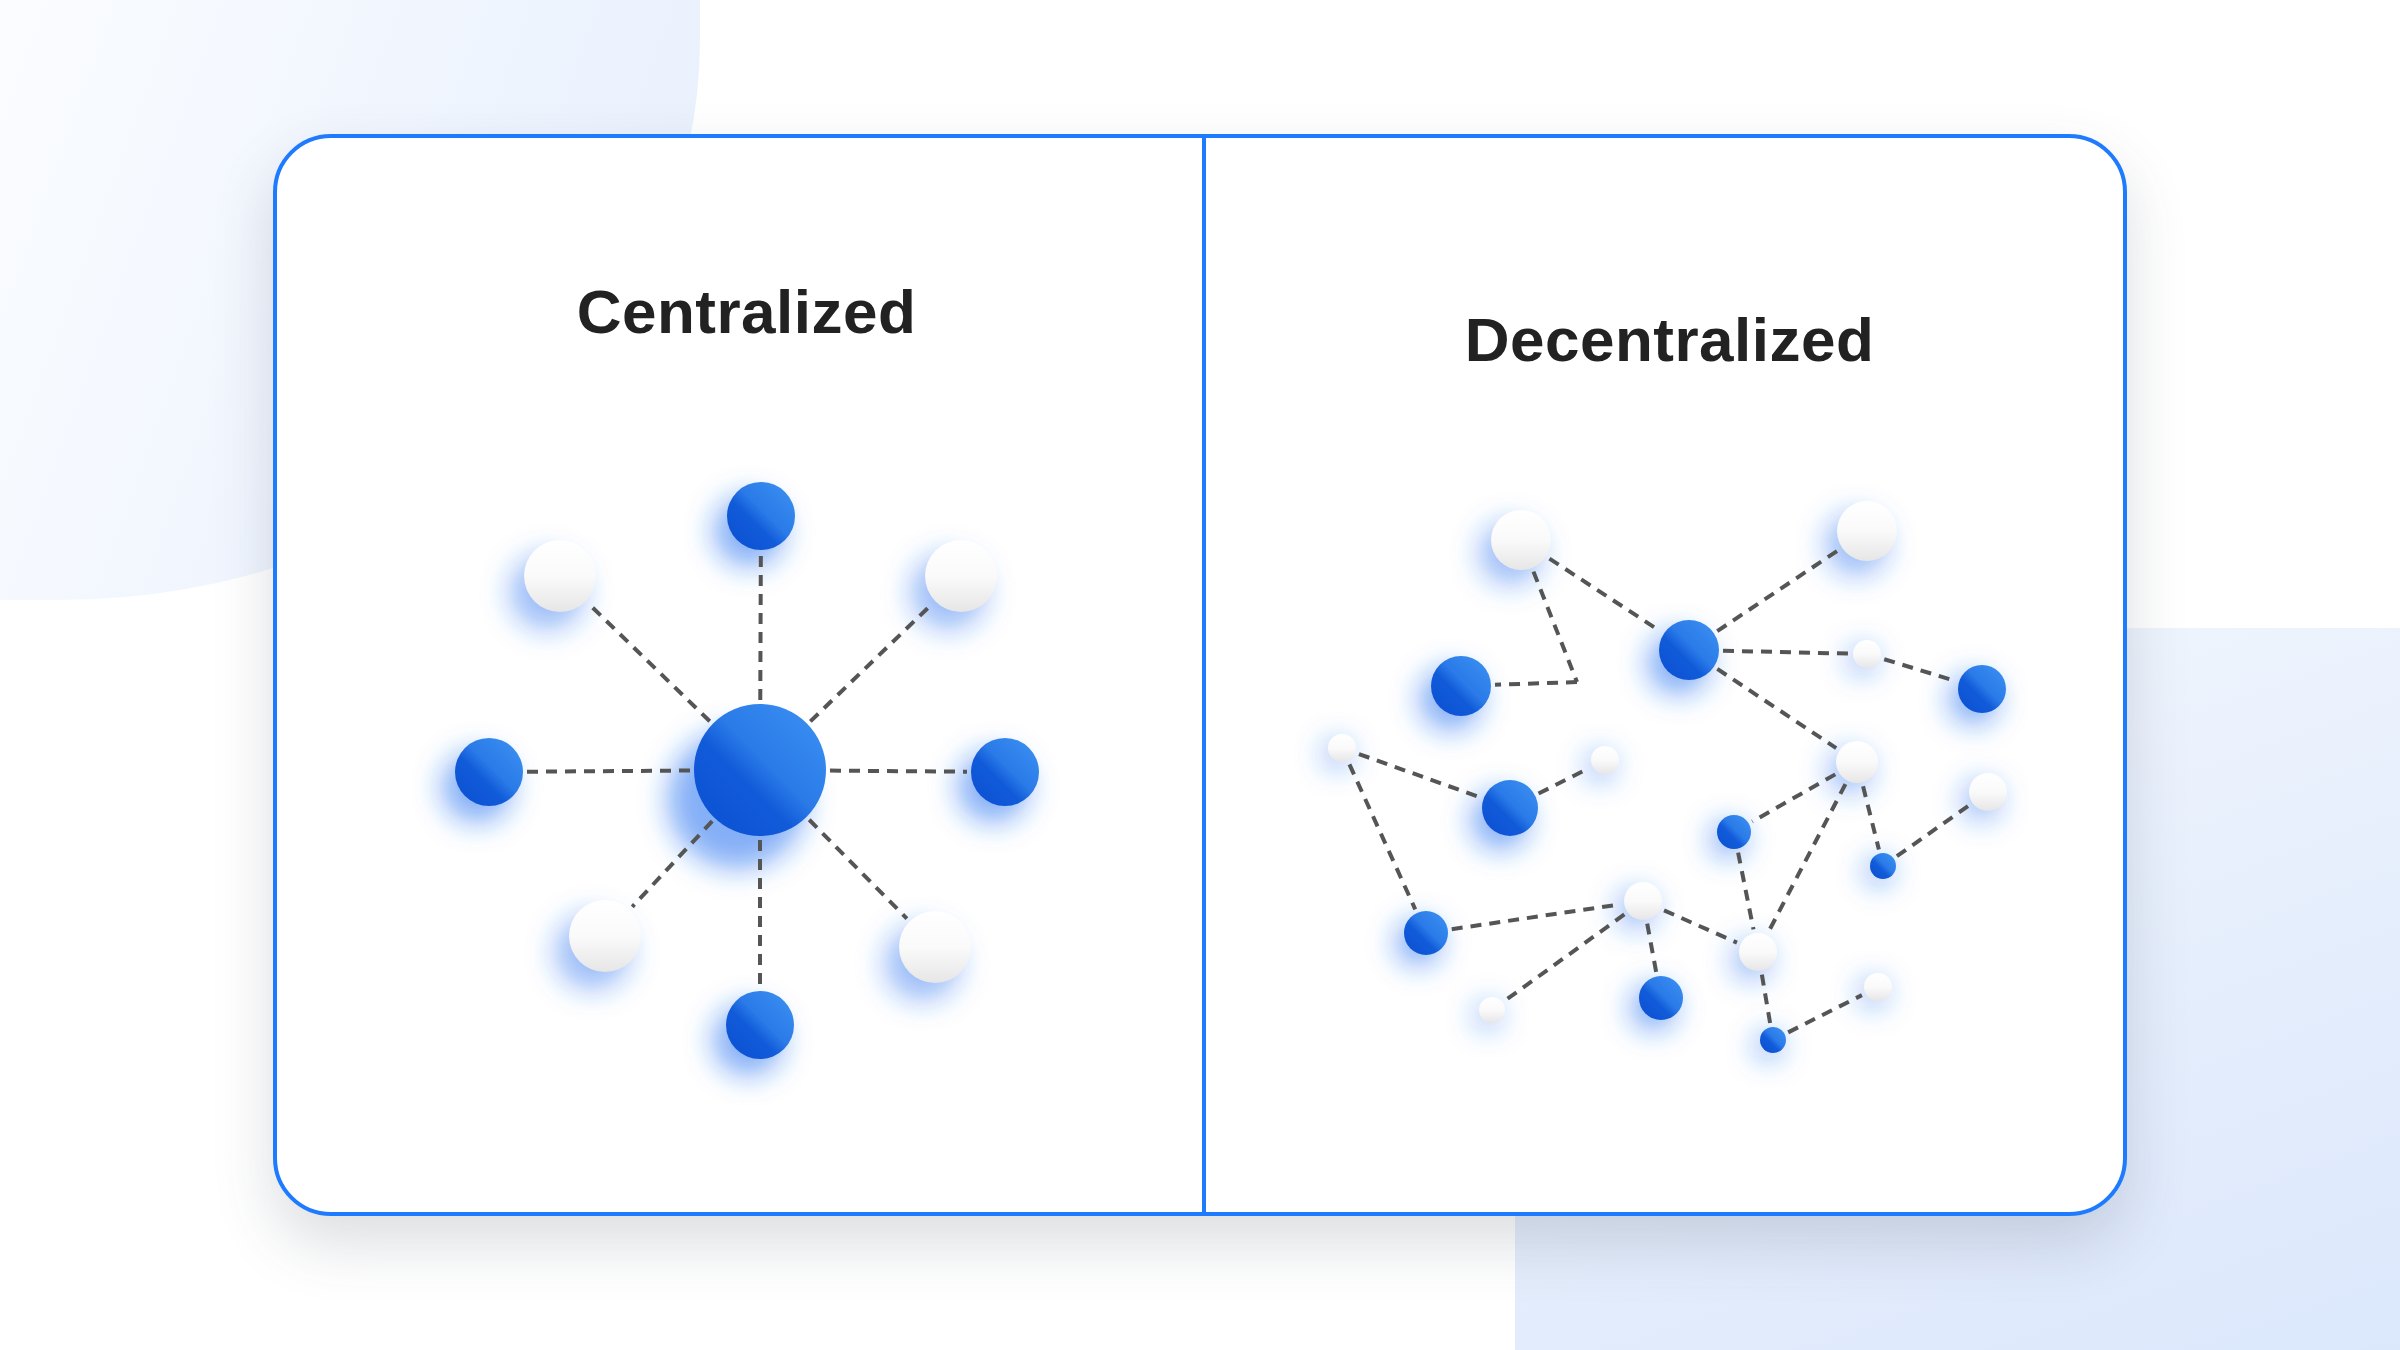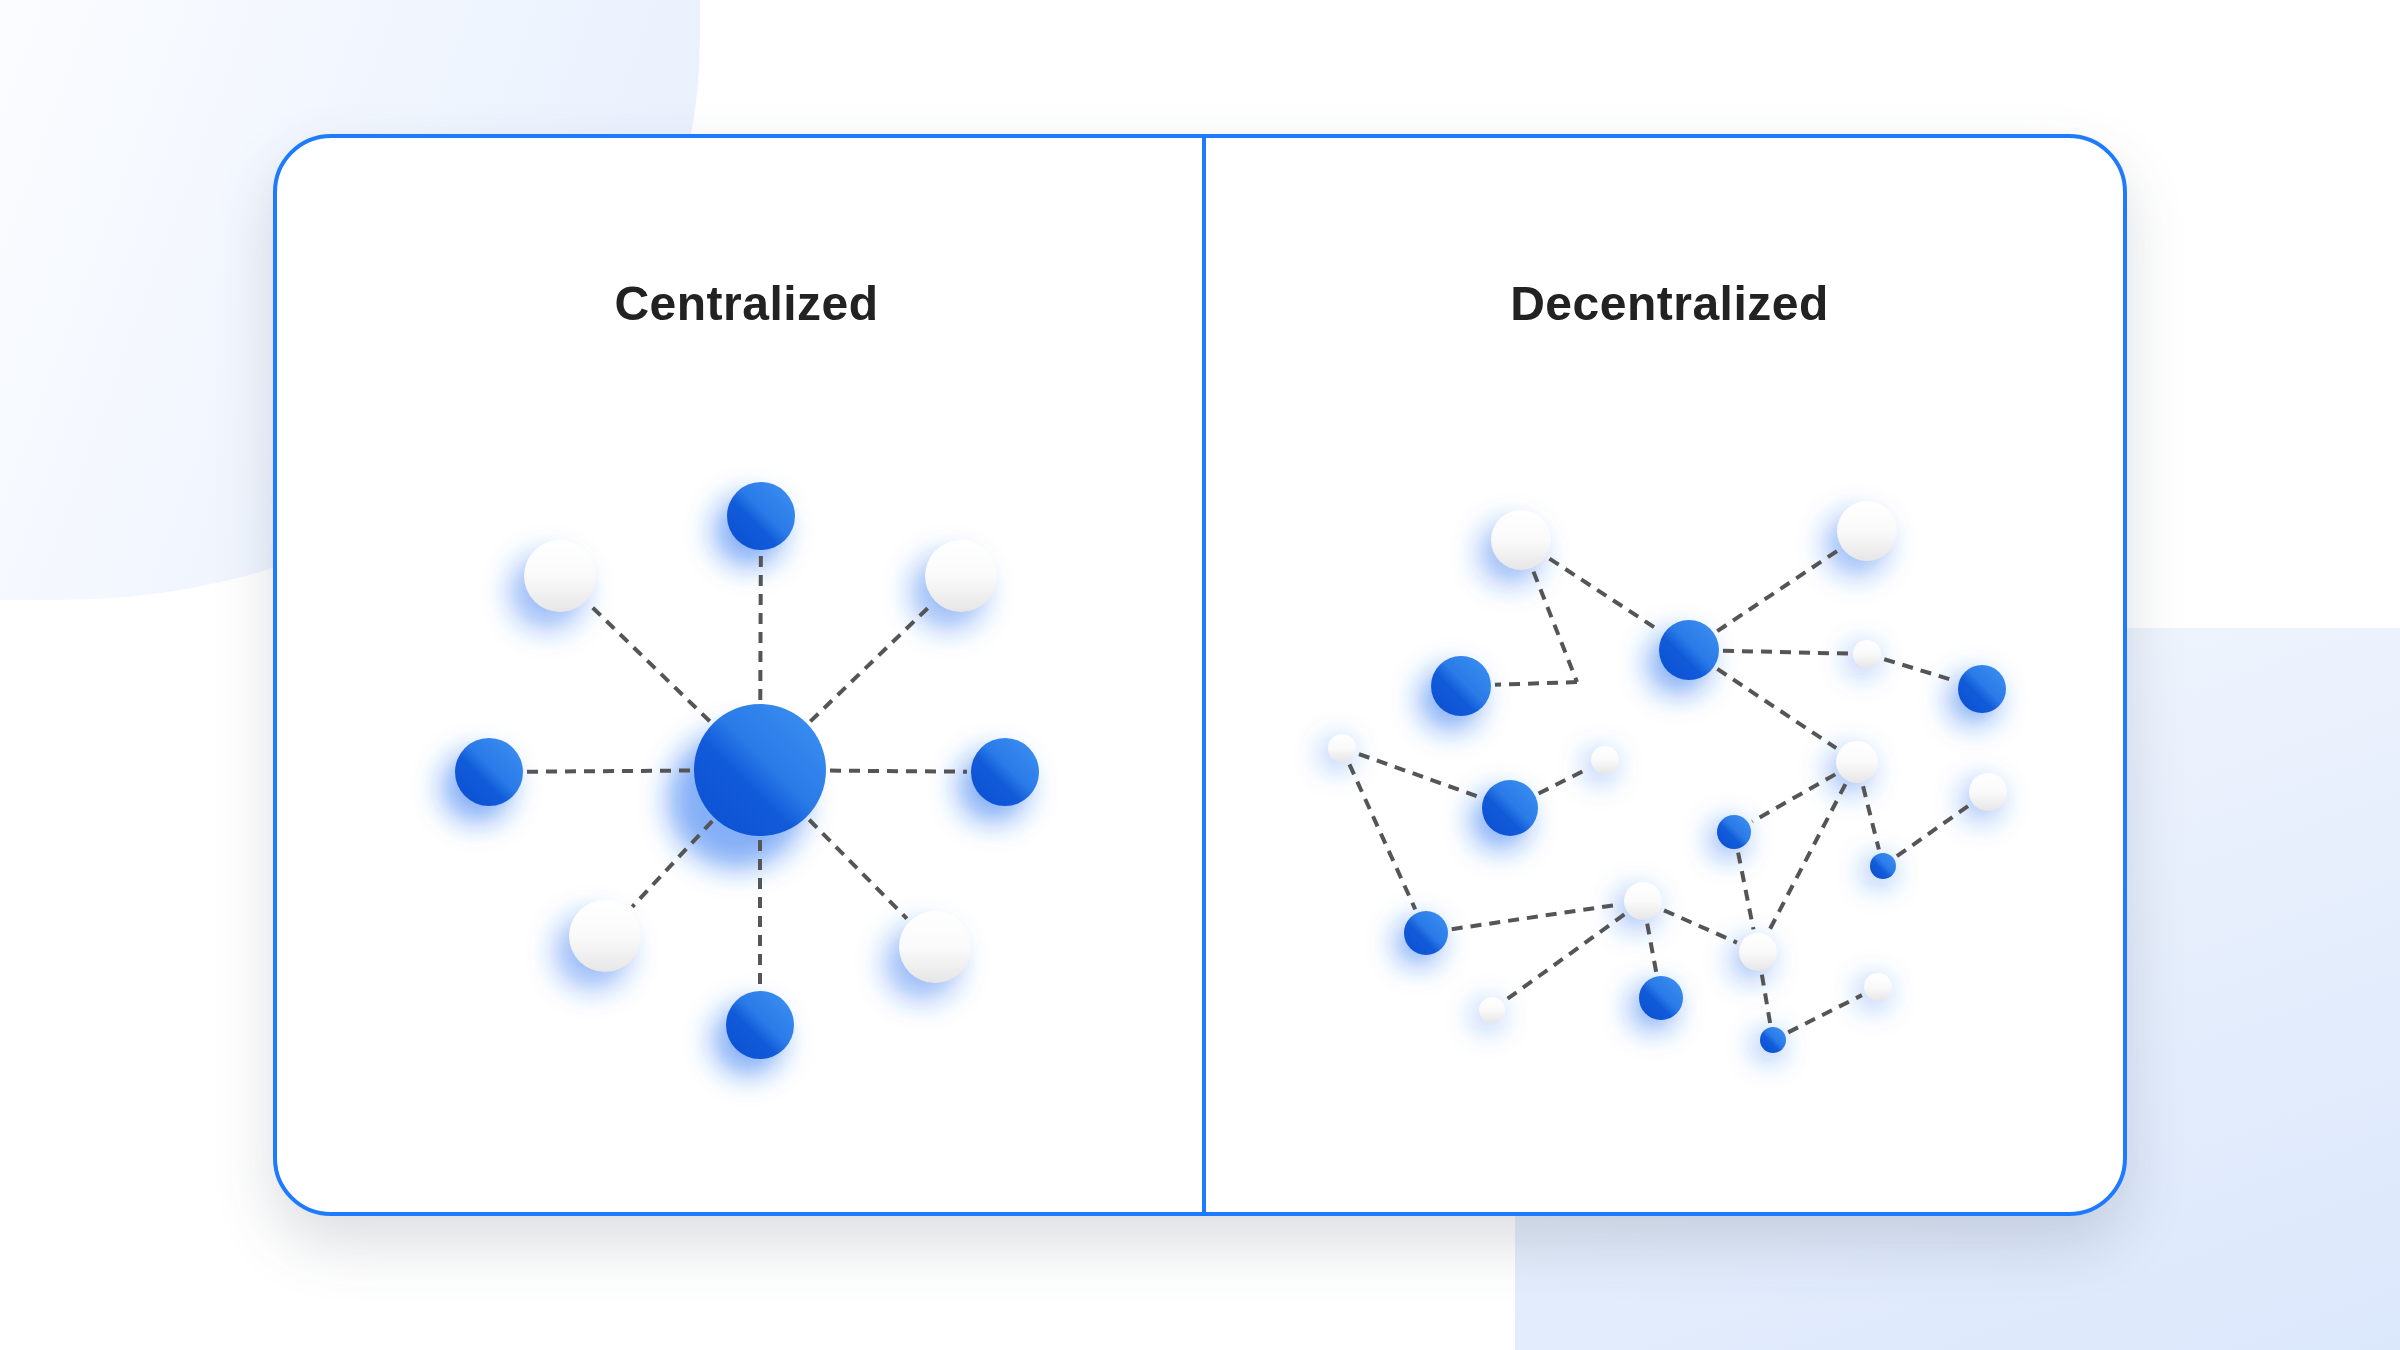--- a/index.html
+++ b/index.html
@@ -25,24 +25,24 @@
     overflow: hidden;
   }
   .divider {
     position: absolute; left: 925px; top: 0; width: 4px; height: 100%;
     background: #1e7bff;
   }
   .panel {
     position: absolute; top: 0; height: 100%;
   }
   .panel-left { left: 0; width: 925px; }
-  .panel-right { left: 929px; width: 917px; }
+  .panel-right { left: 929px; width: 917px; margin-top: 28px; }
   .panel-title {
     position: absolute; top: 138px; left: 0; width: 100%;
-    text-align: center; font-size: 48px; font-weight: 700; color: #222222;
+    text-align: center; font-size: 62px; font-weight: 700; color: #222222;
     letter-spacing: 0.5px;
   }
   .panel-title.left { padding-left: 14px; box-sizing: border-box; }
   .panel-title.right { padding-left: 10px; box-sizing: border-box; }
   svg.diagram {
     position: absolute; left: 0; top: 0; width: 2400px; height: 1350px;
     pointer-events: none;
   }
   svg.diagram .node { pointer-events: auto; }
 </style>

